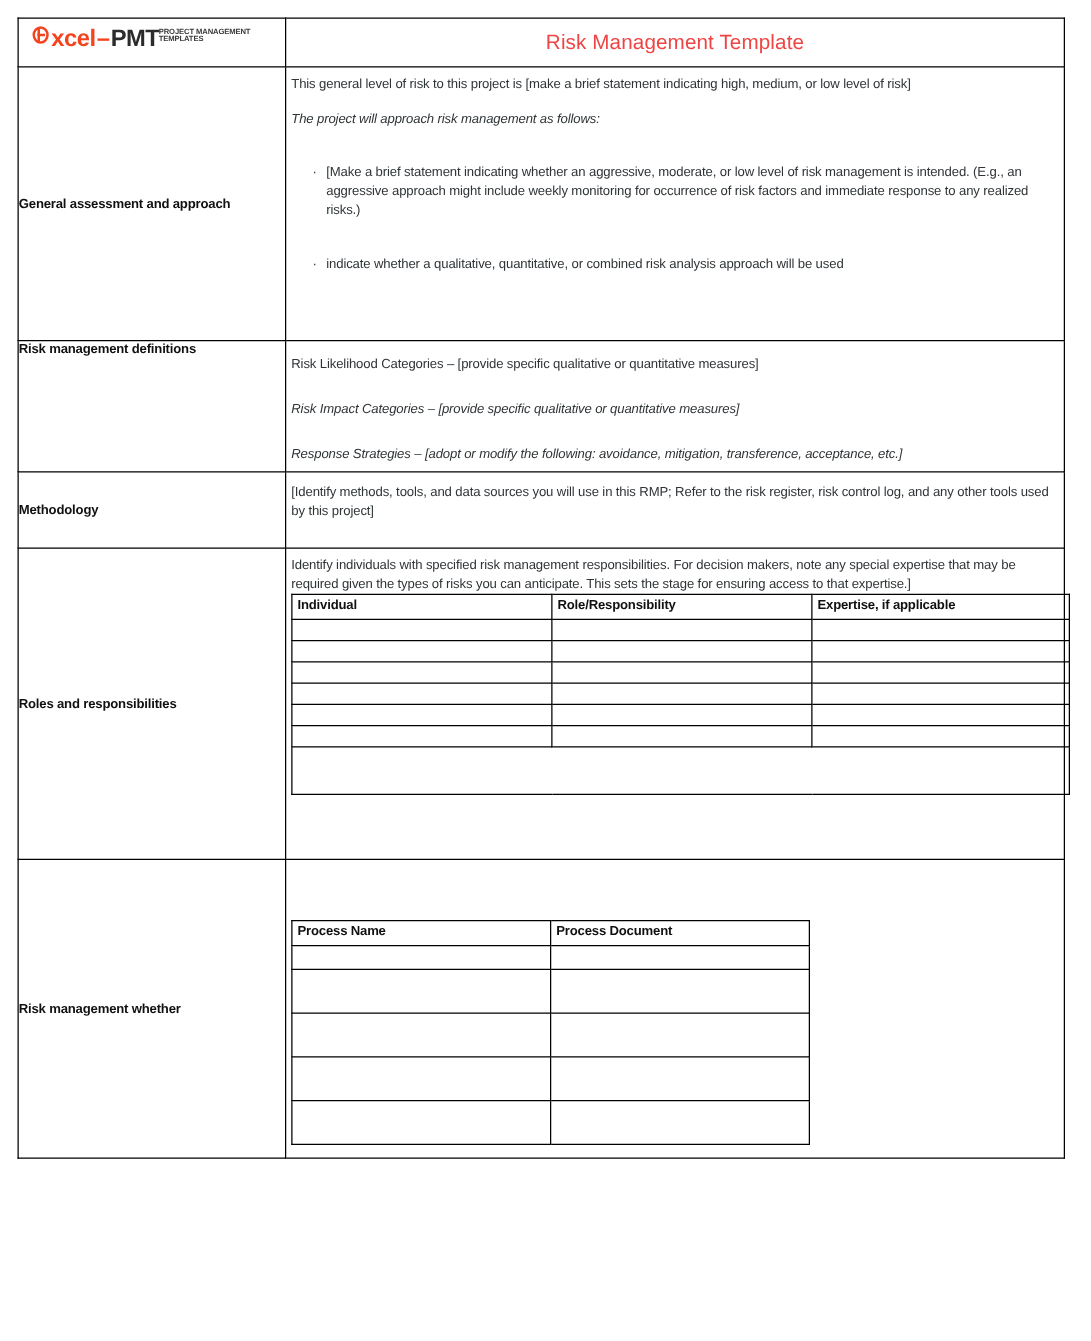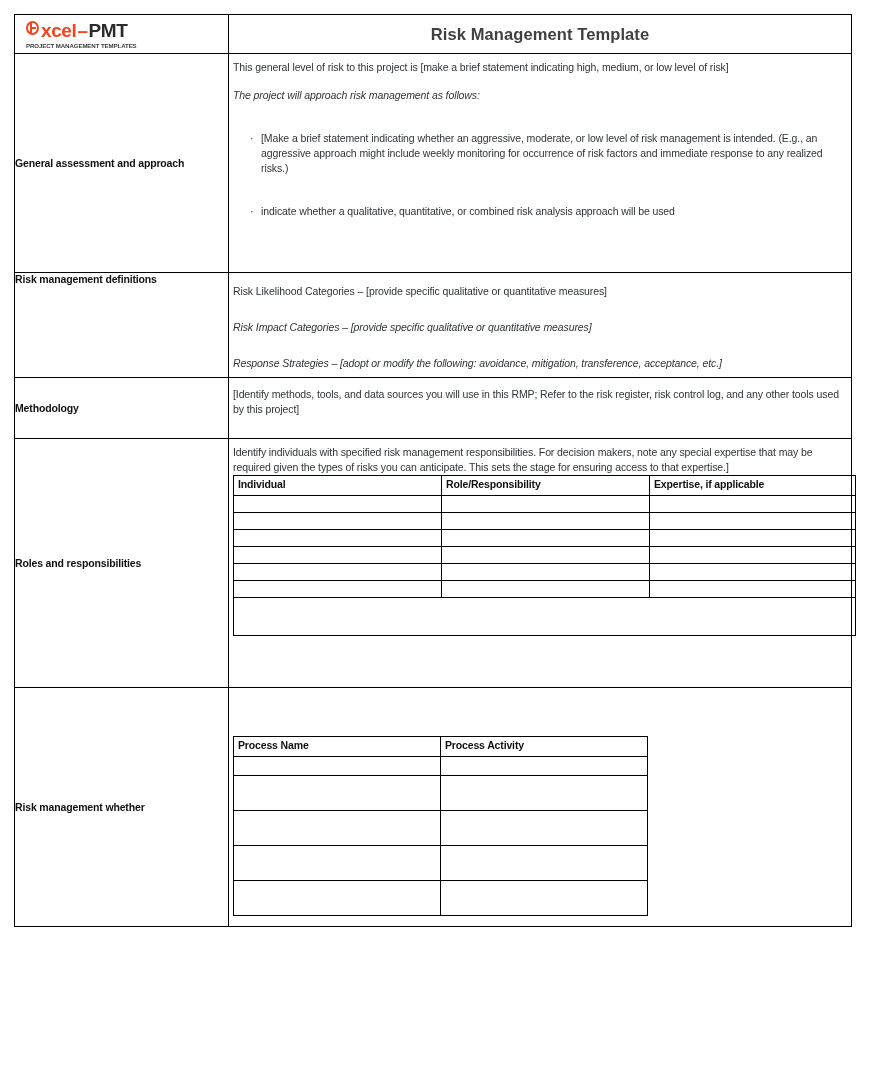--- a/index.html
+++ b/index.html
@@ -33,21 +33,21 @@
     vertical-align: top;
     padding: 0;
   }
 
   
   .hdr-logo-cell { width: 214px; height: 38px; padding: 0; }
   .hdr-title-cell { height: 38px; }
 
   .logo {
     display: flex;
-    flex-direction: column;
+    flex-direction: row;
     align-items: flex-start;
     padding: 5px 0 0 11px;
     line-height: 1;
   }
   .logo-main {
     display: flex;
     align-items: baseline;
     font-weight: bold;
     font-size: 19px;
     letter-spacing: -0.4px;
@@ -88,22 +88,22 @@
     font-weight: bold;
     color: #3a3a3a;
     letter-spacing: -0.1px;
     transform: scaleX(1.02);
     transform-origin: left center;
   }
 
   .doc-title {
     text-align: center;
     font-size: 16.5px;
-    font-weight: bold;
-    color: #404040;
+    font-weight: normal;
+    color: #ef4444;
     line-height: 38px;
     letter-spacing: 0.1px;
   }
 
   
   .label-cell {
     width: 214px;
     font-size: 10.5px;
     font-weight: bold;
     color: #111111;
@@ -336,21 +336,21 @@
         <td class="content-cell">
           <div class="process-wrap" style="padding-left:4px">
             <table class="inner process-table">
               <colgroup>
                   <col class="p1">
                   <col class="p2">
                 </colgroup>
               <thead>
                 <tr>
                   <th>Process Name</th>
-                  <th>Process Activity</th>
+                  <th>Process Document</th>
                 </tr>
               </thead>
               <tbody>
                 <tr>
                     <td class="short"></td>
                     <td class="short"></td>
                   </tr>
                 <tr>
                     <td class="tall"></td>
                     <td class="tall"></td>

